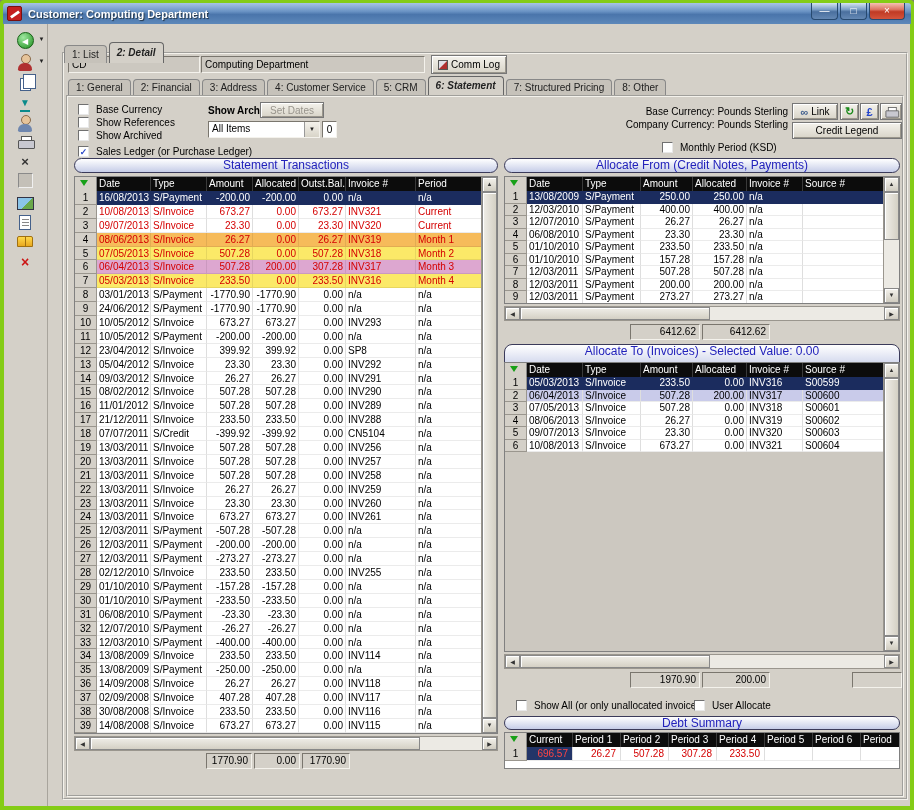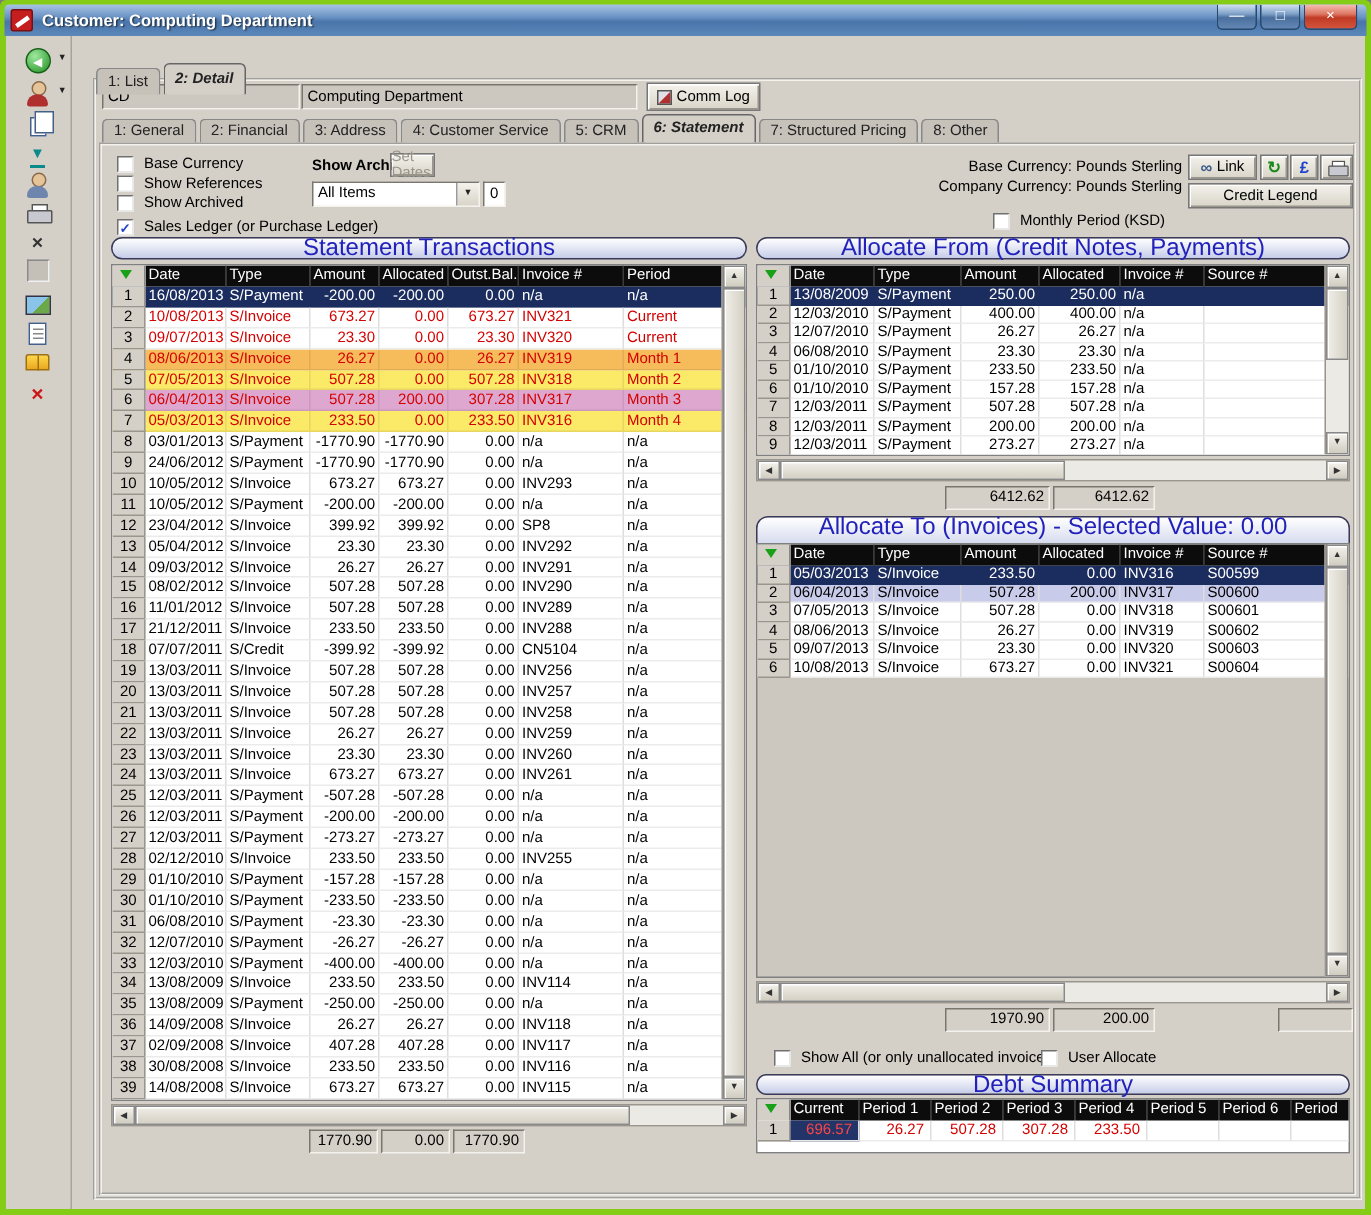--- a/index.html
+++ b/index.html
@@ -49,21 +49,21 @@
 .greenic{color:#1a8a1a;font-size:11px;font-weight:bold}
 .poundic{color:#2244cc;font-size:11px;font-weight:bold}
 .cbrow{position:absolute;display:flex;gap:7px;font-size:10px;color:#000;cursor:pointer}
 .cb{width:11px;height:11px;background:#fff;border:1px solid;border-color:#707070 #e8e8e8 #e8e8e8 #707070;font-size:9px;line-height:10px;text-align:center;color:#2948c8;font-weight:bold;flex:none}
 .lbl{position:absolute;font-size:10px;color:#000}
 .lbl.b{font-weight:bold}
 .lbl.r{text-align:right}
 .dd{position:absolute;background:#fff;border:1px solid;border-color:#7a766e #f4f2ec #f4f2ec #7a766e;display:flex}
 .ddtext{flex:1;font-size:10px;line-height:14px;padding-left:3px}
 .ddbtn{width:15px;background:linear-gradient(#f4f2ec,#d8d4c8);border-left:1px solid #999;font-size:6px;line-height:14px;text-align:center;color:#222;cursor:pointer}
-.ptitle{position:absolute;background:linear-gradient(#ffffff,#c6cde8);border:1px solid #3a3a5a;border-radius:8px;color:#2222bb;font-size:16px;line-height:13px;text-align:center}
+.ptitle{position:absolute;background:linear-gradient(#ffffff,#c6cde8);border:1px solid #3a3a5a;border-radius:8px;color:#2222bb;font-size:12px;line-height:13px;text-align:center}
 .grid{position:absolute;background:#fff;border:1px solid #808080;overflow:hidden}
 .grid.grayfill{background:#ccc8c0}
 .grid-head{display:flex;height:14px}
 .cell{flex:none;overflow:hidden;white-space:nowrap;font-size:10px;padding:0 2px}
 .cell.h{background:#0c0c0c;color:#fff;line-height:14px;border-right:1px solid #3a3a3a;cursor:pointer}
 .arrowcell{position:relative;background:#d4d0c8 !important;border-right:1px solid #888 !important}
 .arrowcell::after{content:"";position:absolute;left:5px;top:3px;border:4px solid transparent;border-top:6px solid #18a018}
 .grow{display:flex;background:#fff;color:#000;cursor:pointer}
 .stmt-grid .grow{height:13.9px;line-height:13.5px}
 .sub .grow{height:12.5px;line-height:12px}
@@ -196,21 +196,21 @@
     <div class="cbrow" style="left:74px;top:106px">
       <span class="cb"></span>
       <span>Show Archived</span>
     </div>
     <div class="cbrow" style="left:74px;top:122px">
       <span class="cb">✓</span>
       <span>Sales Ledger (or Purchase Ledger)</span>
     </div>
 
     <div class="lbl b" style="left:204px;top:81px">Show Archived</div>
-    <div class="btn disabled" style="left:256px;top:78px;width:30px;height:16px">
+    <div class="btn disabled" style="left:256px;top:78px;width:64px;height:16px">
       <span>Set Dates</span>
     </div>
     <div class="dd" style="left:204px;top:97px;width:112px;height:17px">
       <span class="ddtext">All Items</span>
       <span class="ddbtn">▼</span>
     </div>
     <div class="field" style="left:318px;top:97px;width:15px;height:17px;text-align:center;background:#fff;padding:1px 0">0</div>
 
     <div class="lbl r" style="left:556px;top:82px;width:228px">Base Currency: Pounds Sterling</div>
     <div class="lbl r" style="left:556px;top:95px;width:228px">Company Currency: Pounds Sterling</div>

